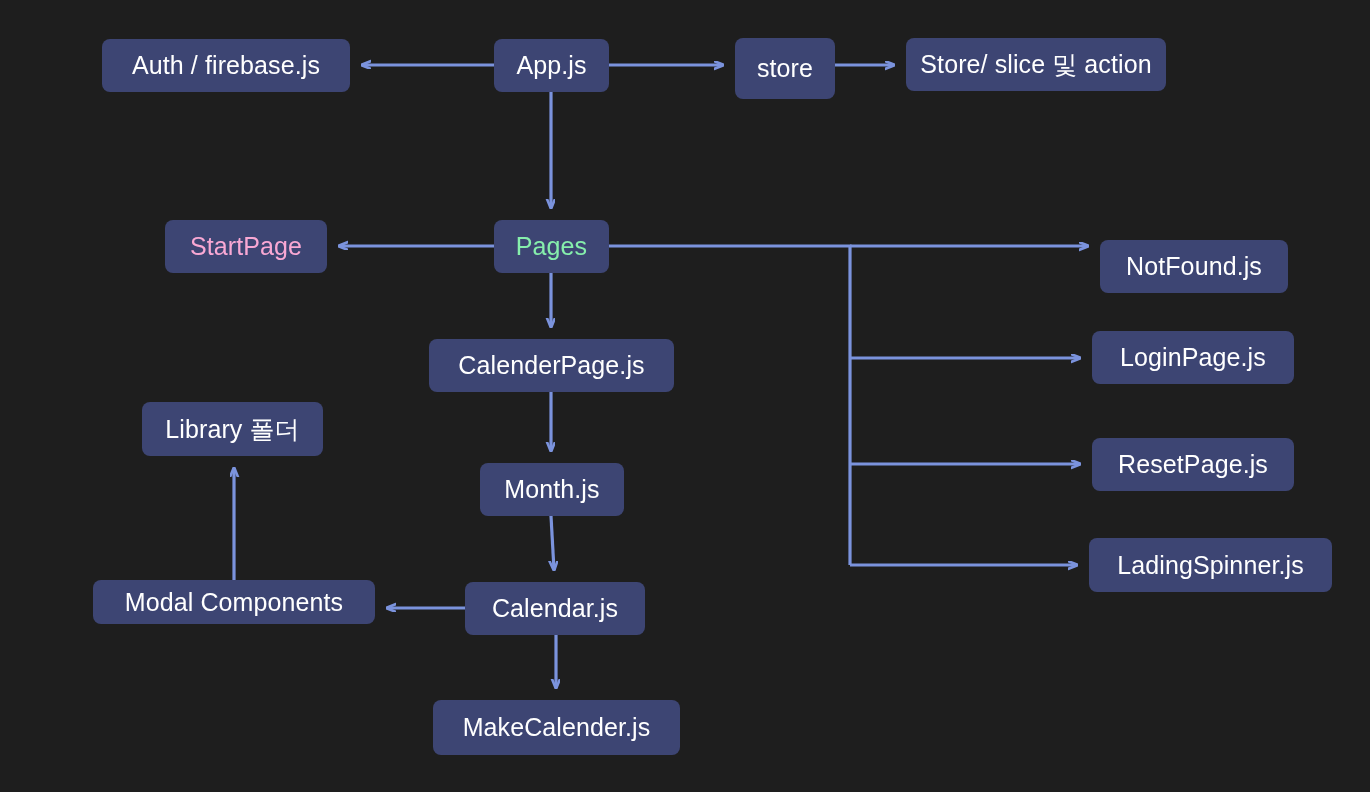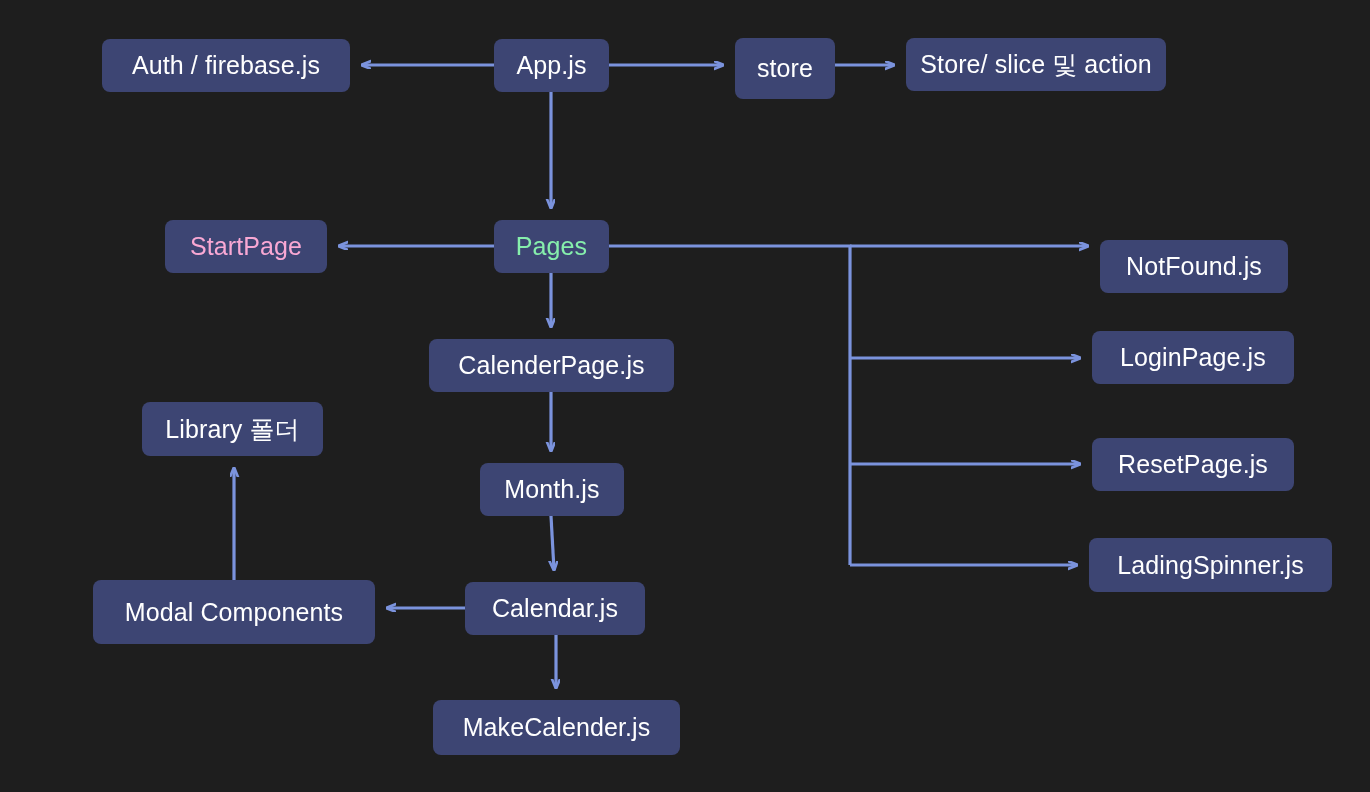--- a/index.html
+++ b/index.html
@@ -125,21 +125,21 @@
       </div>
       <div class="node" style="left: 480px; top: 463px; width: 144px; height: 53px; background: rgb(61, 69, 115); color: rgb(255, 255, 255);">
         <span class="node-label">Month.js</span>
       </div>
       <div class="node" style="left: 1092px; top: 438px; width: 202px; height: 53px; background: rgb(61, 69, 115); color: rgb(255, 255, 255);">
         <span class="node-label">ResetPage.js</span>
       </div>
       <div class="node" style="left: 1089px; top: 538px; width: 243px; height: 54px; background: rgb(61, 69, 115); color: rgb(255, 255, 255);">
         <span class="node-label">LadingSpinner.js</span>
       </div>
-      <div class="node" style="left: 93px; top: 580px; width: 282px; height: 64px; background: rgb(61, 69, 115); color: rgb(255, 255, 255);">
+      <div class="node" style="left: 93px; top: 580px; width: 282px; height: 44px; background: rgb(61, 69, 115); color: rgb(255, 255, 255);">
         <span class="node-label">Modal Components</span>
       </div>
       <div class="node" style="left: 465px; top: 582px; width: 180px; height: 53px; background: rgb(61, 69, 115); color: rgb(255, 255, 255); text-align: right;">
         <span class="node-label">Calendar.js</span>
       </div>
       <div class="node" style="left: 433px; top: 700px; width: 247px; height: 55px; background: rgb(61, 69, 115); color: rgb(255, 255, 255);">
         <span class="node-label">MakeCalender.js</span>
       </div>
     </div>
 

